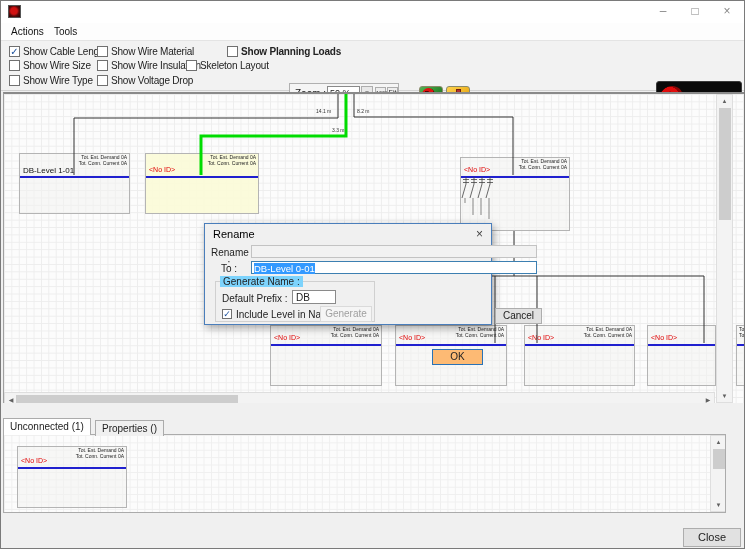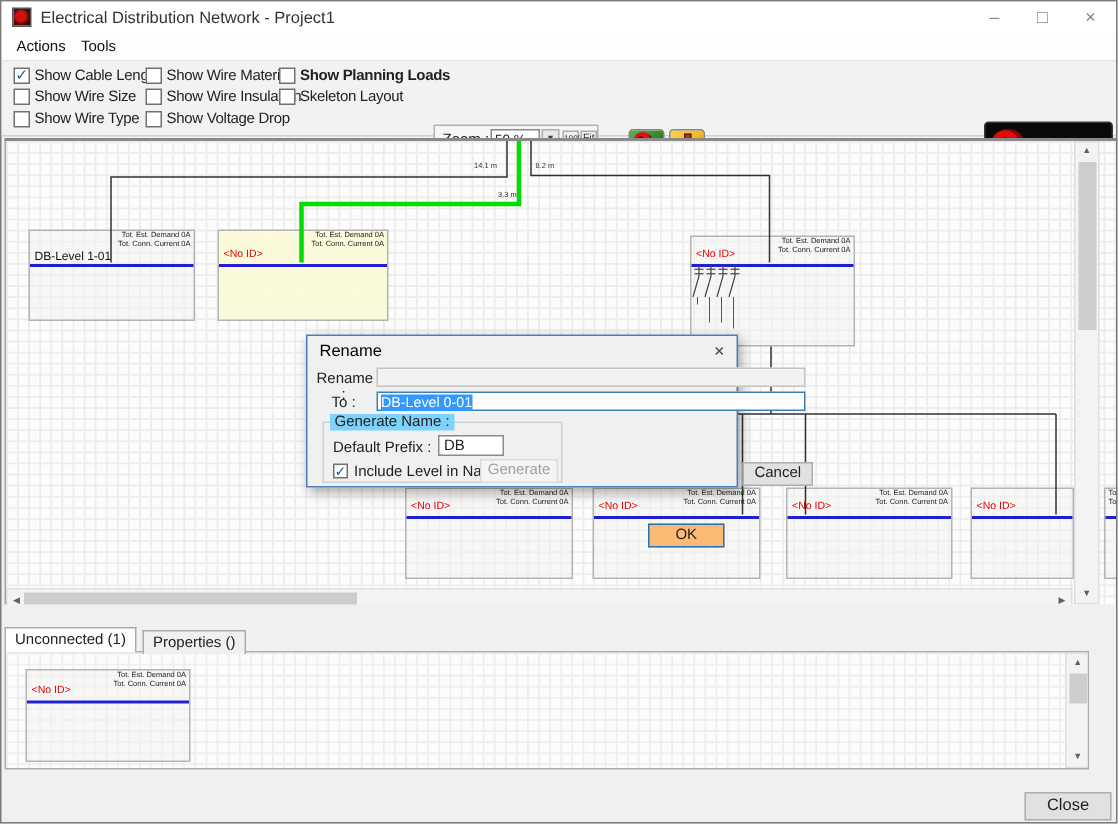--- a/index.html
+++ b/index.html
@@ -123,40 +123,39 @@
   #closebtn { position:absolute; left:682px; top:527px; width:58px; height:19px; background:#e1e1e1;
               border:1px solid #adadad; font-size:11px; text-align:center; line-height:17px; }
 </style>
 </head>
 <body>
 
 <div id="window">
 
   <div id="titlebar">
     <div id="appicon"></div>
-    <span id="apptitle">Electrical Distribution Network - Project1</span>
     <div class="wbtn" id="btn-min">–</div>
     <div class="wbtn" id="btn-max">□</div>
     <div class="wbtn" id="btn-close">×</div>
   </div>
 
   <div id="menubar">
     <span class="menuitem" style="left:10px">Actions</span>
     <span class="menuitem" style="left:53px">Tools</span>
   </div>
 
   <div id="toolbar">
     <div id="cbarea">
         <div class="cbitem" style="left: 8px; top: 3px;"><span class="cbbox">✓</span><span class="cblabel">Show Cable Length</span></div>
         <div class="cbitem" style="left: 8px; top: 17.5px;"><span class="cbbox"></span><span class="cblabel">Show Wire Size</span></div>
         <div class="cbitem" style="left: 8px; top: 32px;"><span class="cbbox"></span><span class="cblabel">Show Wire Type</span></div>
         <div class="cbitem" style="left: 96px; top: 3px;"><span class="cbbox"></span><span class="cblabel">Show Wire Material</span></div>
         <div class="cbitem" style="left: 96px; top: 17.5px;"><span class="cbbox"></span><span class="cblabel">Show Wire Insulation</span></div>
         <div class="cbitem" style="left: 96px; top: 32px;"><span class="cbbox"></span><span class="cblabel">Show Voltage Drop</span></div>
-        <div class="cbitem bold" style="left: 185px; top: 3px;"><span class="cbbox"></span><span class="cblabel">Show Planning Loads</span></div>
+        <div class="cbitem bold" style="left: 185px; top: 3px; padding-left: 41px;"><span class="cbbox"></span><span class="cblabel">Show Planning Loads</span></div>
         <div class="cbitem" style="left: 185px; top: 17.5px;"><span class="cbbox"></span><span class="cblabel">Skeleton Layout</span></div>
       </div>
 
     <div id="zoombox">
       <span id="zoomlabel">Zoom :</span>
       <div id="zoominput">50 %</div>
       <div id="zoomdrop">▼</div>
       <div class="zbtn" id="zbtn-100">100%</div>
       <div class="zbtn" id="zbtn-fit">Fit</div>
       <div id="zpresets">

